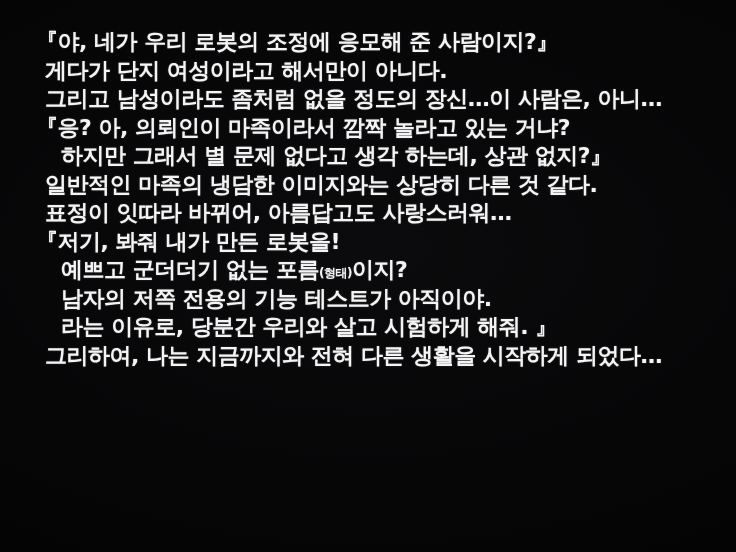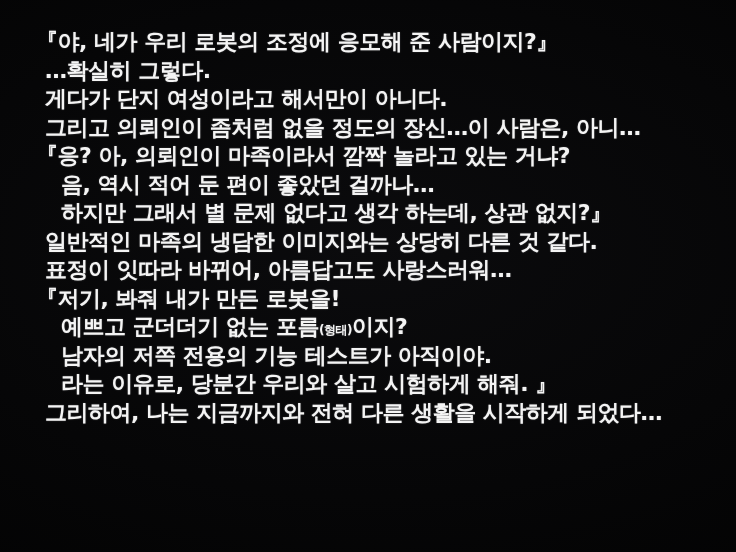--- a/index.html
+++ b/index.html
@@ -32,25 +32,23 @@
   .line.q { margin-left: -9px; }   
   .line.in { padding-left: 16px; } 
   .small { font-size: 12px; letter-spacing: -0.5px; }
 </style>
 </head>
 <body>
 
 <div class="screen">
   <div class="textblock">
     <div class="line q">『야, 네가 우리 로봇의 조정에 응모해 준 사람이지?』</div>
-    <div class="line">…확실히 그렇다.</div>
     <div class="line">게다가 단지 여성이라고 해서만이 아니다.</div>
-    <div class="line">그리고 의뢰인이 좀처럼 없을 정도의 장신…이 사람은, 아니…</div>
+    <div class="line">그리고 남성이라도 좀처럼 없을 정도의 장신…이 사람은, 아니…</div>
     <div class="line q">『응? 아, 의뢰인이 마족이라서 깜짝 놀라고 있는 거냐?</div>
-    <div class="line in">음, 역시 적어 둔 편이 좋았던 걸까나…</div>
     <div class="line in">하지만 그래서 별 문제 없다고 생각 하는데, 상관 없지?』</div>
     <div class="line">일반적인 마족의 냉담한 이미지와는 상당히 다른 것 같다.</div>
     <div class="line">표정이 잇따라 바뀌어, 아름답고도 사랑스러워…</div>
     <div class="line q">『저기, 봐줘 내가 만든 로봇을!</div>
     <div class="line in"><span>예쁘고 군더더기 없는 포름</span><span class="small">(형태)</span><span>이지?</span></div>
     <div class="line in">남자의 저쪽 전용의 기능 테스트가 아직이야.</div>
     <div class="line in">라는 이유로, 당분간 우리와 살고 시험하게 해줘. 』</div>
     <div class="line">그리하여, 나는 지금까지와 전혀 다른 생활을 시작하게 되었다…</div>
   </div>
 </div>

